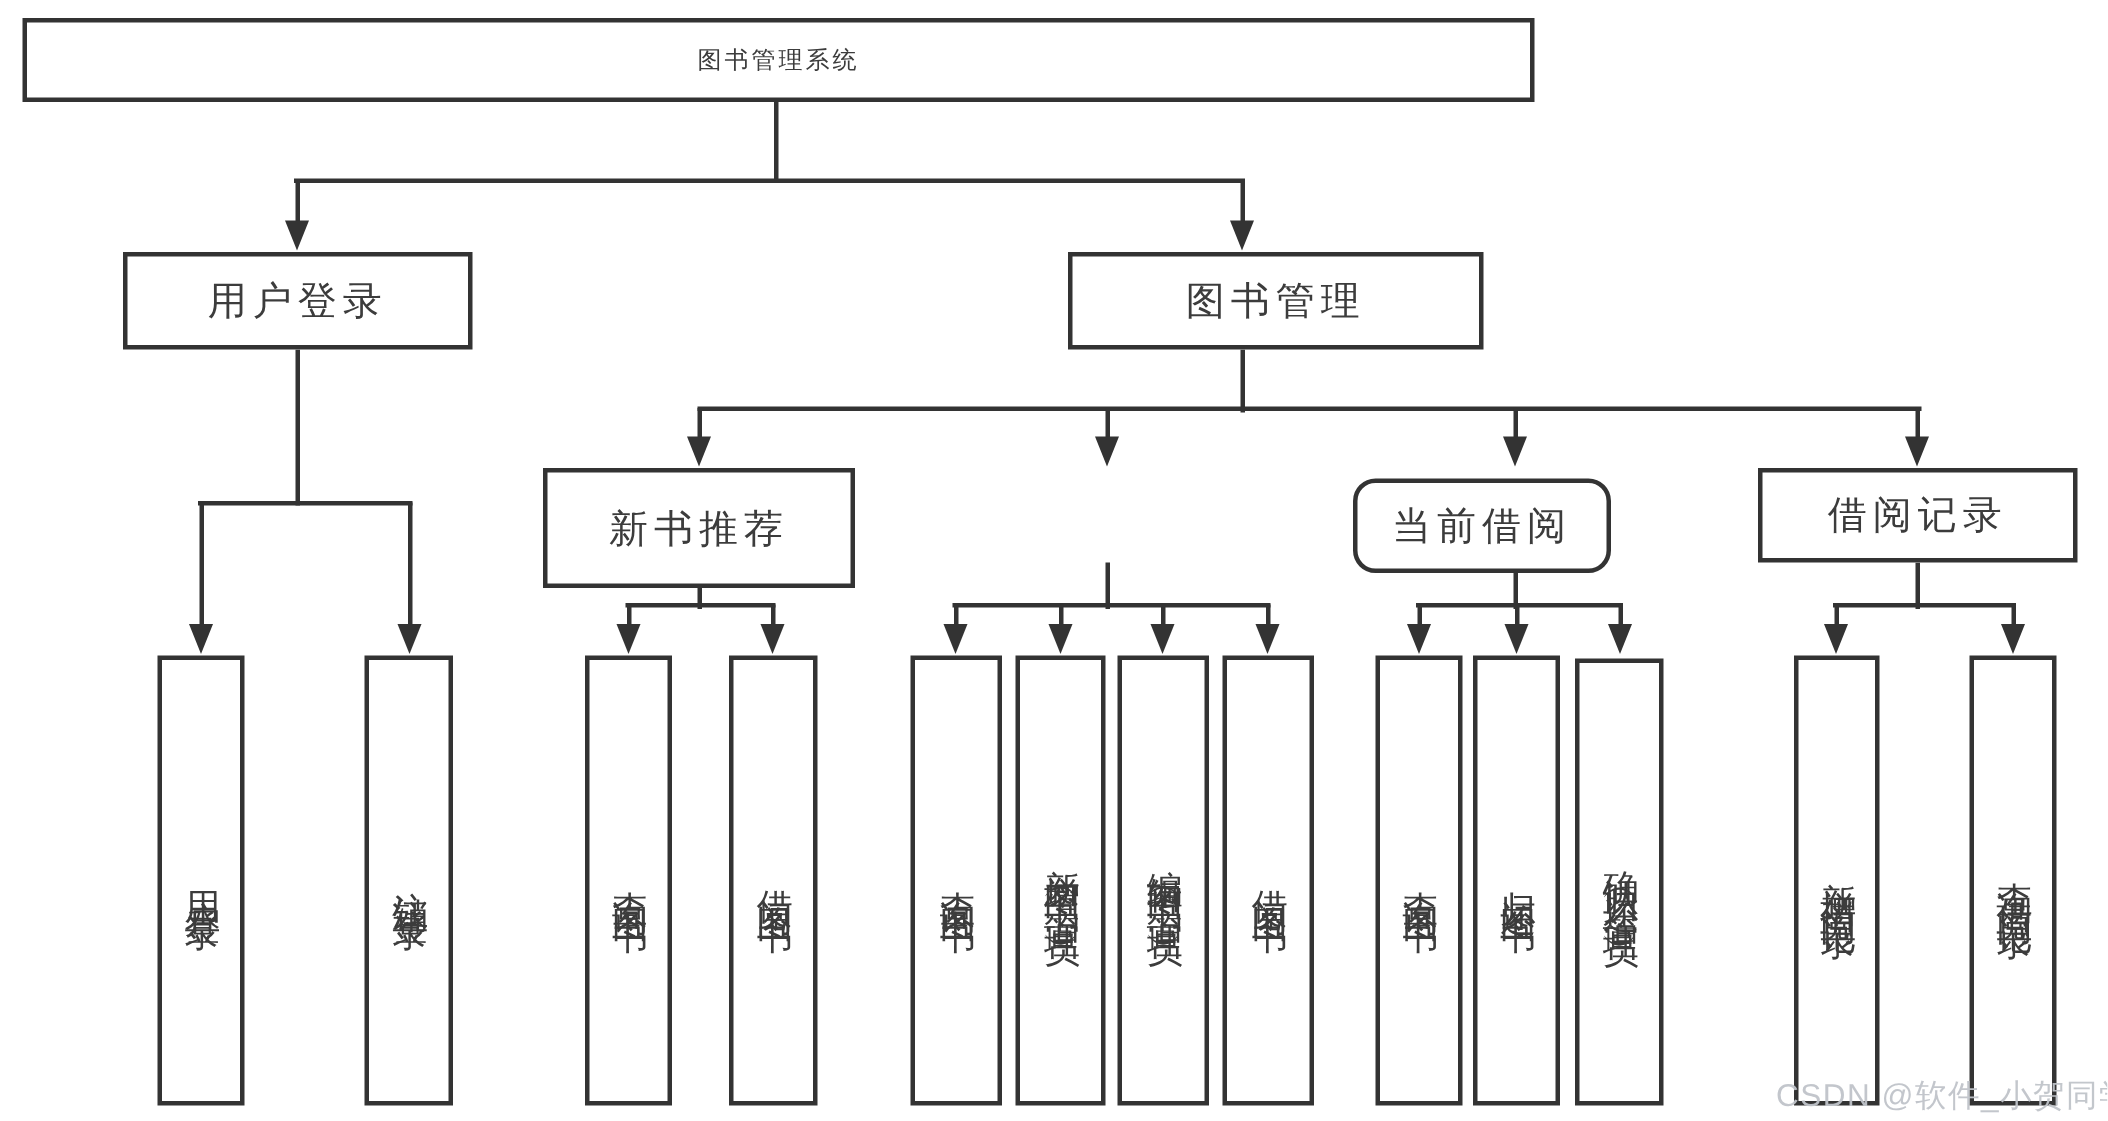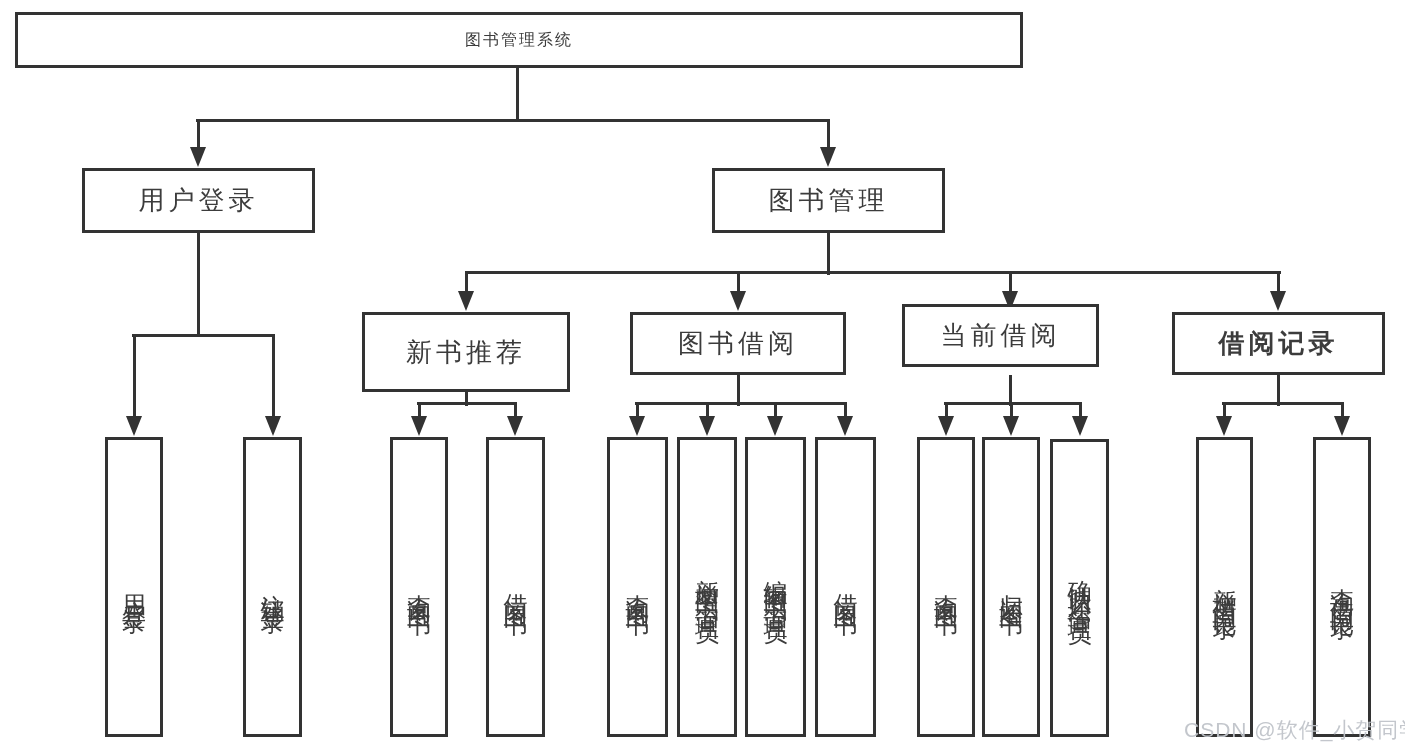--- a/index.html
+++ b/index.html
@@ -61,26 +61,25 @@
   }
 </style>
 </head>
 <body>
 
 <div id="canvas">
 
   <div class="hbox root" style="left:15px;top:12px;width:1008px;height:56px;">图书管理系统</div>
 
   <div class="hbox" style="left:82px;top:168px;width:233px;height:65px;">用户登录</div>
-  <div class="hbox" style="left:712px;top:168px;width:233px;height:65px;">图书管理</div>
+  <div class="hbox" style="left:712px;top:168px;width:277px;height:65px;">图书管理</div>
 
   <div class="hbox" style="left:362px;top:312px;width:208px;height:80px;">新书推荐</div>
-  <div class="hbox" style="left:630px;top:312px;width:216px;height:63px;">图书借阅</div>
-  <div class="hbox" style="left:902px;top:304px;width:197px;height:63px;">当前借阅</div>
-  <div class="hbox" style="left:1172px;top:312px;width:213px;height:63px;font-weight:bold;">借阅记录</div>
+  <div class="hbox" style="left:902px;top:319px;width:172px;height:63px;border-radius:15px;">当前借阅</div>
+  <div class="hbox" style="left:1172px;top:312px;width:213px;height:63px;">借阅记录</div>
 
   <div class="vbox" style="left:105px;width:58px;">用户登录</div>
   <div class="vbox" style="left:243px;width:59px;">注销登录</div>
 
   <div class="vbox" style="left:390px;width:58px;">查询图书</div>
   <div class="vbox" style="left:486px;width:59px;">借阅图书</div>
 
   <div class="vbox" style="left:607px;width:61px;">查询图书</div>
   <div class="vbox" style="left:677px;width:60px;">新增图书（管理员）</div>
   <div class="vbox" style="left:745px;width:61px;">编辑图书（管理员）</div>

